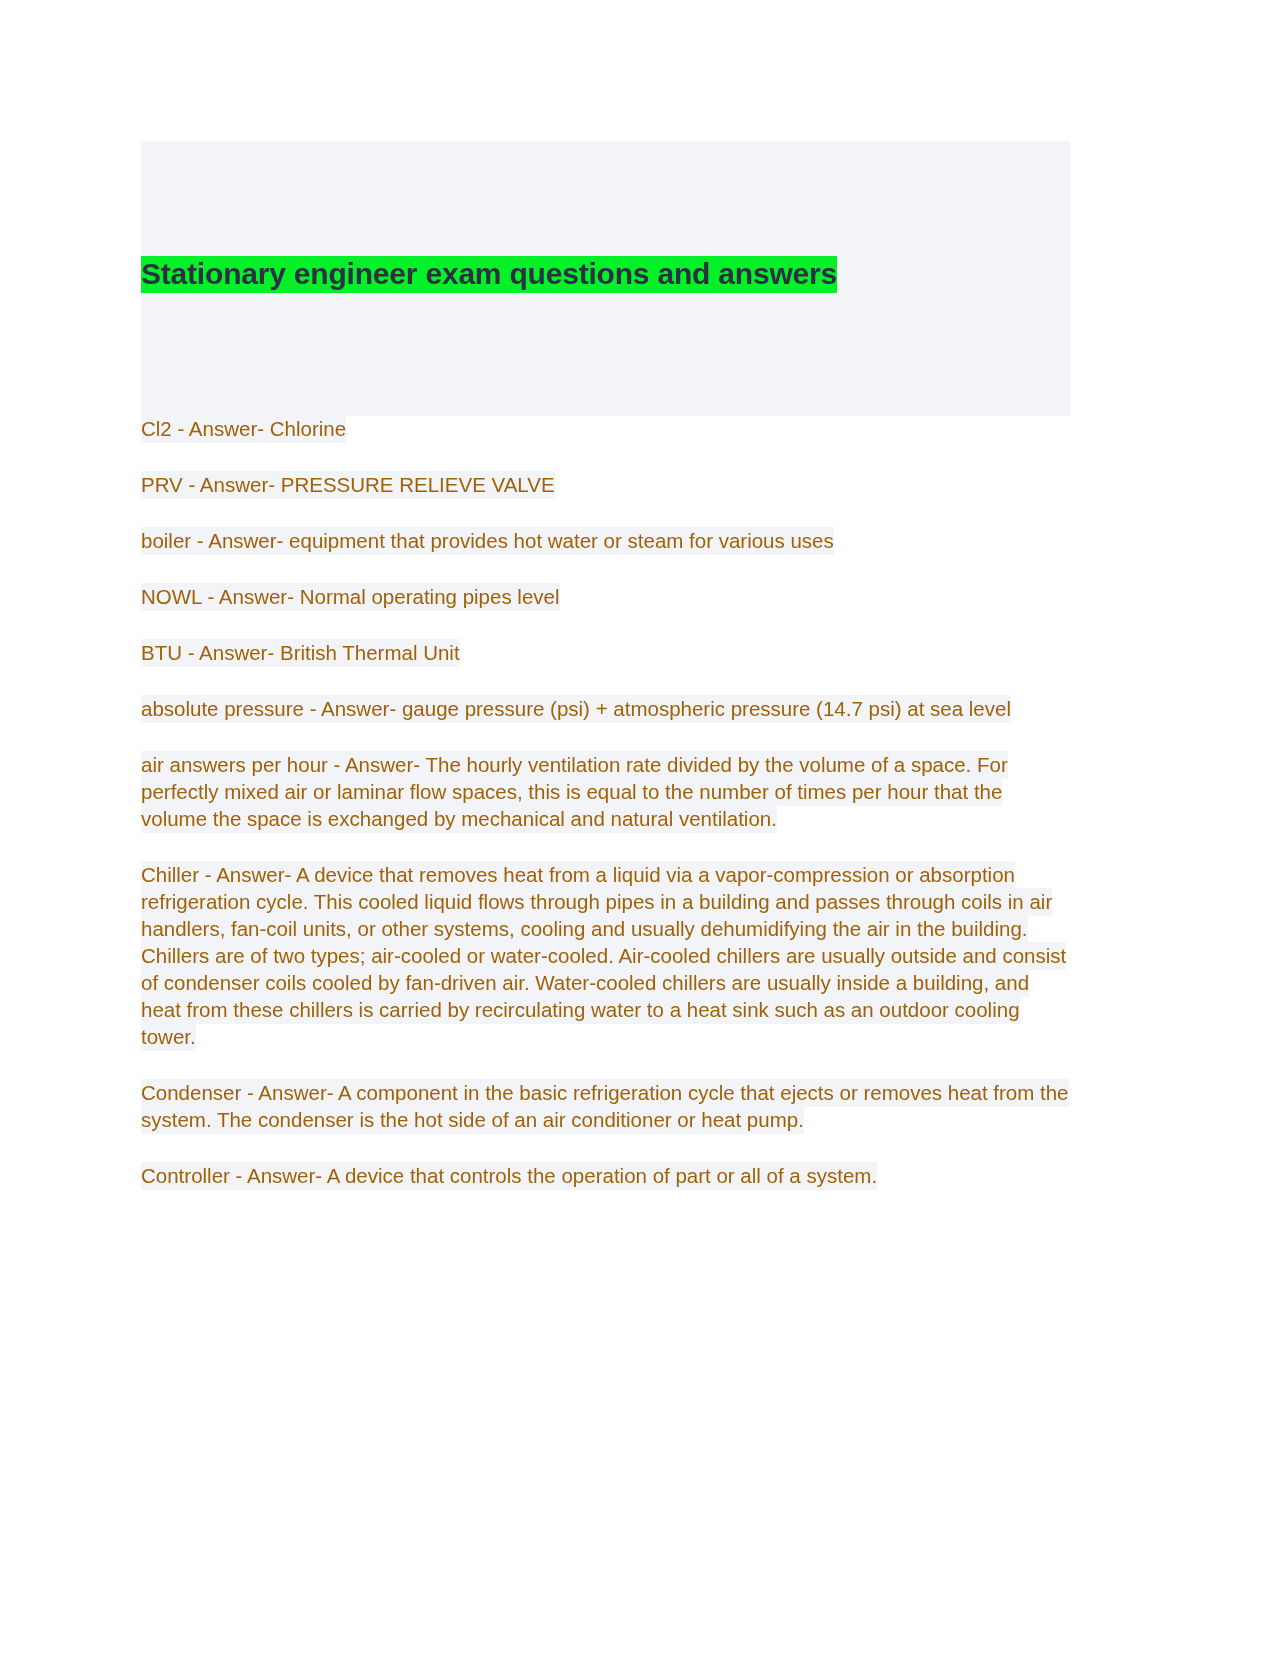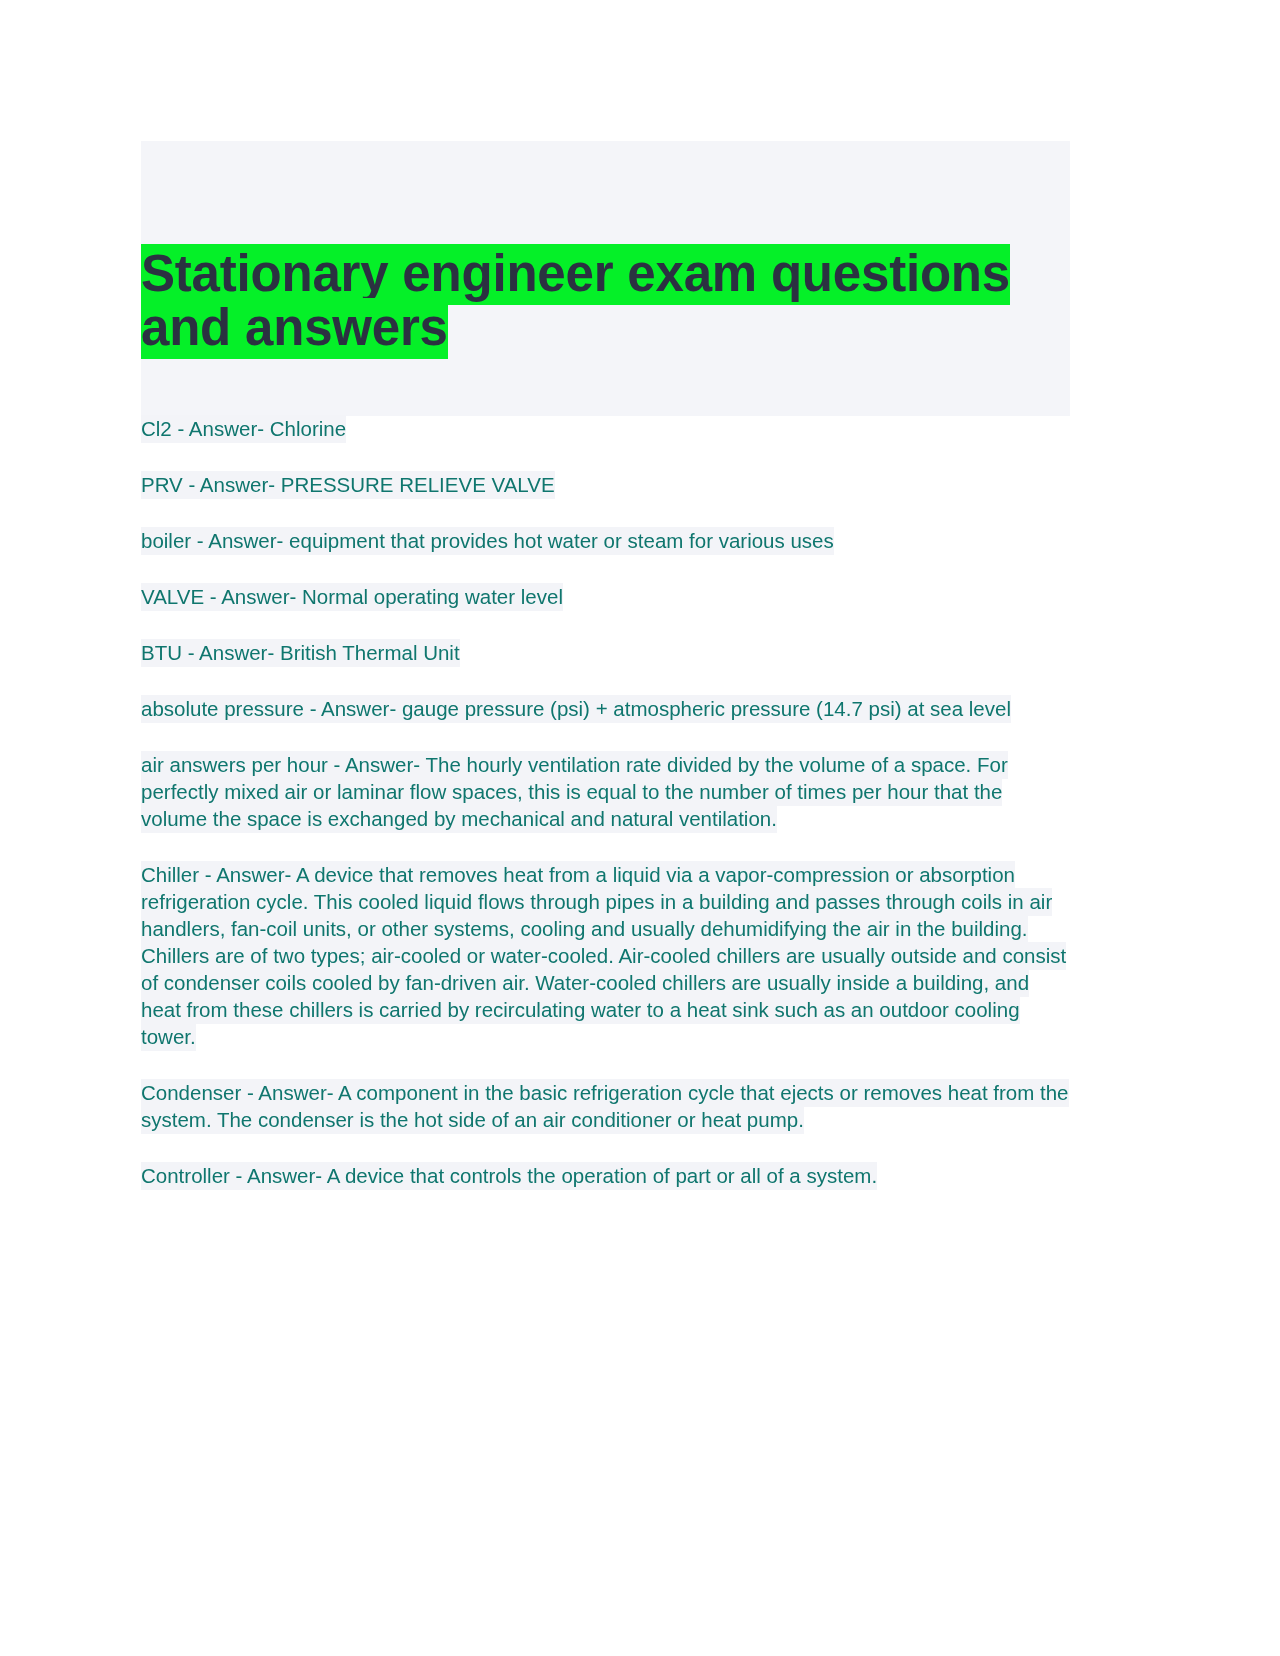--- a/index.html
+++ b/index.html
@@ -30,21 +30,21 @@
     width: 929px;
     height: 275px;
     background: #f4f5f9;
   }
   .doc-title {
     position: absolute;
     left: 141px;
     top: 247px;
     width: 935px;
     margin: 0;
-    font-size: 51px;
+    font-size: 30px;
     line-height: 54px;
     font-weight: bold;
     letter-spacing: -0.2px;
     color: #2b3141;
   }
   .doc-title .hl {
     background: #00f029;
     background: #05f028;
     box-decoration-break: clone;
     -webkit-box-decoration-break: clone;
@@ -54,21 +54,21 @@
   .content {
     position: absolute;
     left: 141px;
     top: 415px;
     width: 929px;
   }
   .entry {
     margin: 0 0 29px 0;
     font-size: 20.5px;
     line-height: 27px;
-    color: #0f766e;
+    color: #a16207;
     text-align: left;
   }
   .entry .hlt {
     background: #f3f4f8;
     box-decoration-break: clone;
     -webkit-box-decoration-break: clone;
     padding: 2px 0 3px 0;
   }
   .entry:last-child { margin-bottom: 12px; }
 </style>
@@ -78,21 +78,21 @@
 <div class="page">
 
   <div class="header-panel"></div>
 
   <h1 class="doc-title"><span class="hl">Stationary engineer exam questions and answers</span></h1>
 
   <div class="content">
     <p class="entry"><span class="hlt">Cl2 - Answer- Chlorine</span></p>
     <p class="entry"><span class="hlt">PRV - Answer- PRESSURE RELIEVE VALVE</span></p>
     <p class="entry"><span class="hlt">boiler - Answer- equipment that provides hot water or steam for various uses</span></p>
-    <p class="entry"><span class="hlt">VALVE - Answer- Normal operating water level</span></p>
+    <p class="entry"><span class="hlt">NOWL - Answer- Normal operating pipes level</span></p>
     <p class="entry"><span class="hlt">BTU - Answer- British Thermal Unit</span></p>
     <p class="entry"><span class="hlt">absolute pressure - Answer- gauge pressure (psi) + atmospheric pressure (14.7 psi) at sea level</span></p>
     <p class="entry"><span class="hlt">air answers per hour - Answer- The hourly ventilation rate divided by the volume of a space. For perfectly mixed air or laminar flow spaces, this is equal to the number of times per hour that the volume the space is exchanged by mechanical and natural ventilation.</span></p>
     <p class="entry"><span class="hlt">Chiller - Answer- A device that removes heat from a liquid via a vapor-compression or absorption refrigeration cycle. This cooled liquid flows through pipes in a building and passes through coils in air handlers, fan-coil units, or other systems, cooling and usually dehumidifying the air in the building. Chillers are of two types; air-cooled or water-cooled. Air-cooled chillers are usually outside and consist of condenser coils cooled by fan-driven air. Water-cooled chillers are usually inside a building, and heat from these chillers is carried by recirculating water to a heat sink such as an outdoor cooling tower.</span></p>
     <p class="entry"><span class="hlt">Condenser - Answer- A component in the basic refrigeration cycle that ejects or removes heat from the system. The condenser is the hot side of an air conditioner or heat pump.</span></p>
     <p class="entry"><span class="hlt">Controller - Answer- A device that controls the operation of part or all of a system.</span></p>
   </div>
 
 </div>
 

